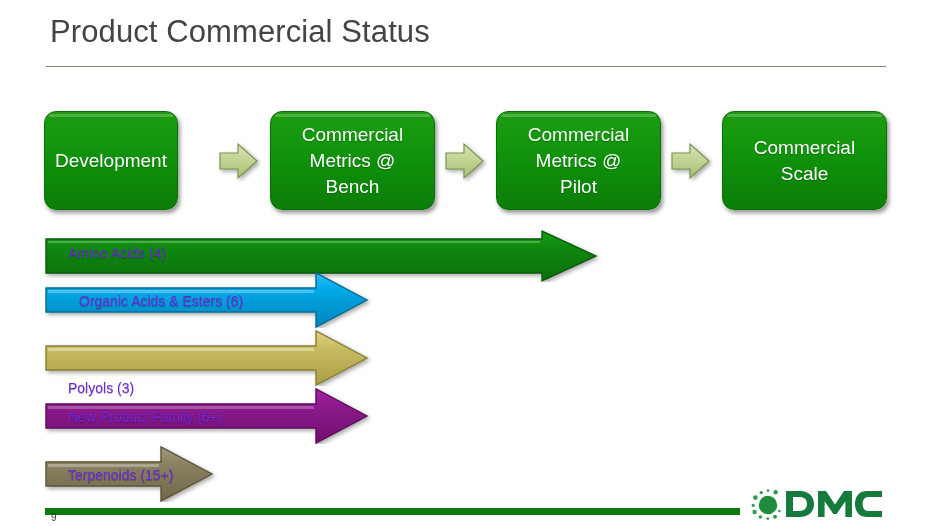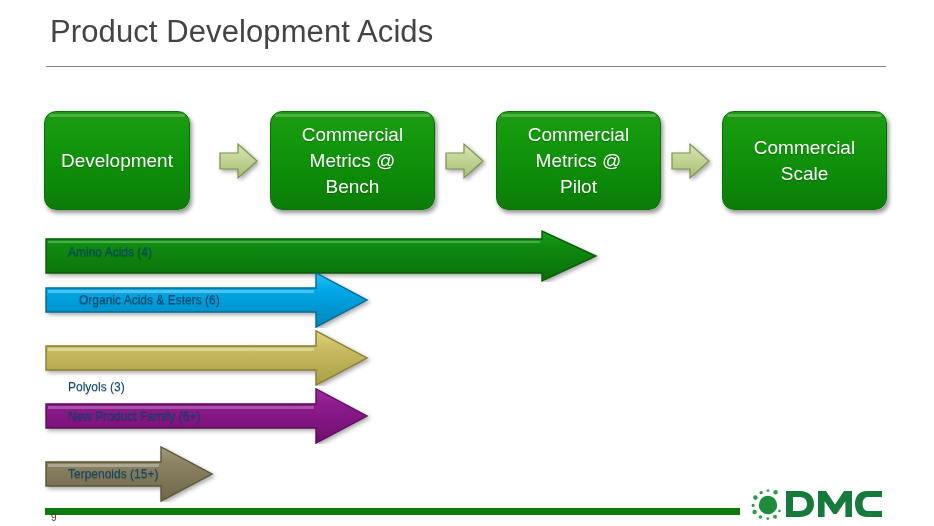--- a/index.html
+++ b/index.html
@@ -60,21 +60,21 @@
   }
   .stage-label {
     color: #ffffff;
     font-size: 19px;
     line-height: 26px;
     text-align: center;
     white-space: pre-line;
     padding: 0 8px;
     text-shadow: 0 1px 1px rgba(0,0,0,0.25);
   }
-  #stage-0 { left: 44px;  width: 146px; }
+  #stage-0 { left: 44px;  width: 134px; }
   #stage-1 { left: 270px; width: 165px; }
   #stage-2 { left: 496px; width: 165px; }
   #stage-3 { left: 722px; width: 165px; }
 
   
   .connector {
     position: absolute;
     top: 140px;
     width: 44px;
     height: 42px;
@@ -83,22 +83,22 @@
   #connector-1 { left: 443px; }
   #connector-2 { left: 669px; }
 
   
   .progress-arrow {
     position: absolute;
     left: 45px;
   }
   .progress-label {
     position: absolute;
-    color: #0c4a6e;
-    font-size: 12px;
+    color: #6d28d9;
+    font-size: 14px;
     white-space: nowrap;
     text-shadow: 0 1px 1px rgba(0,0,0,0.3);
     pointer-events: none;
   }
 
   
   #footer-bar {
     position: absolute;
     left: 45px;
     top: 508px;
@@ -117,21 +117,21 @@
     position: absolute;
     left: 748px;
     top: 486px;
     width: 140px;
     height: 36px;
   }
 </style>
 </head>
 <body>
 
-<div id="slide-title">Product Development Acids</div>
+<div id="slide-title">Product Commercial Status</div>
 <div id="title-rule"></div>
 
 <div class="stage-box" id="stage-0">
   <span class="stage-label">Development</span>
 </div>
 <div class="stage-box" id="stage-1">
   <span class="stage-label">Commercial
 Metrics @
 Bench</span>
 </div>

